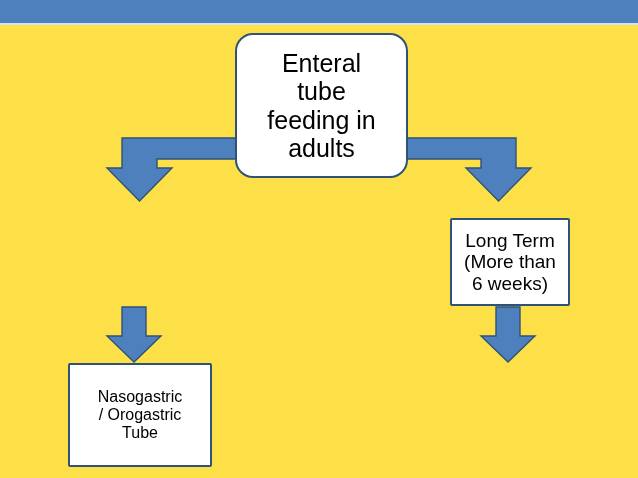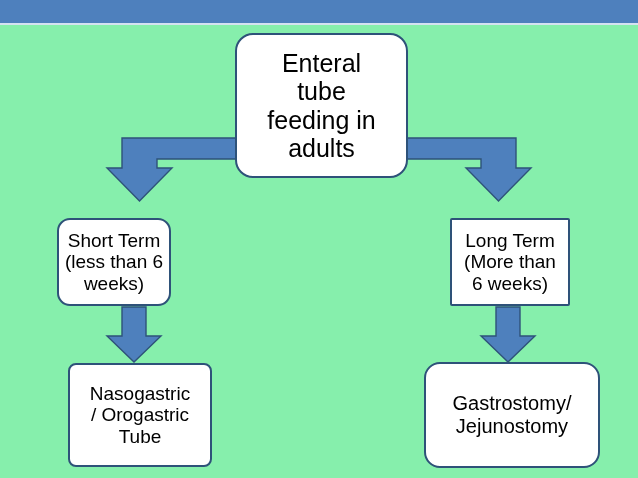--- a/index.html
+++ b/index.html
@@ -10,21 +10,21 @@
     width: 638px;
     height: 478px;
     background: #ffffff;
     font-family: "Liberation Sans", sans-serif;
     overflow: hidden;
   }
   #slide {
     position: relative;
     width: 638px;
     height: 478px;
-    background: #86efac;
+    background: #fde047;
     text-decoration: underline;
   }
   .top-banner {
     position: absolute;
     left: 0;
     top: 0;
     width: 638px;
     height: 23px;
     background: #4e80bd;
   }
@@ -72,22 +72,22 @@
     width: 120px;
     height: 88px;
     font-size: 19px;
     border-radius: 2px;
   }
   #node-ng {
     left: 68px;
     top: 363px;
     width: 144px;
     height: 104px;
-    font-size: 19px;
-    border-radius: 8px;
+    font-size: 16px;
+    border-radius: 2px;
   }
   #node-gj {
     left: 424px;
     top: 362px;
     width: 176px;
     height: 106px;
     font-size: 20px;
     border-radius: 16px;
   }
   .connector {
@@ -150,36 +150,27 @@
              L 18 30 Z" fill="#4e80bd" stroke="#2e5279" stroke-width="1.4" stroke-linejoin="miter"></path>
   </svg>
 
   <div class="node" id="node-root">
     <span>Enteral
 tube
 feeding in
 adults</span>
   </div>
 
-  <div class="node" id="node-short">
-    <span>Short Term
-(less than 6
-weeks)</span>
-  </div>
 
   <div class="node" id="node-long">
     <span>Long Term
 (More than
 6 weeks)</span>
   </div>
 
   <div class="node" id="node-ng">
     <span>Nasogastric
 / Orogastric
 Tube</span>
   </div>
 
-  <div class="node" id="node-gj">
-    <span>Gastrostomy/
-Jejunostomy</span>
-  </div>
 
 </div>
 
 </body></html>

